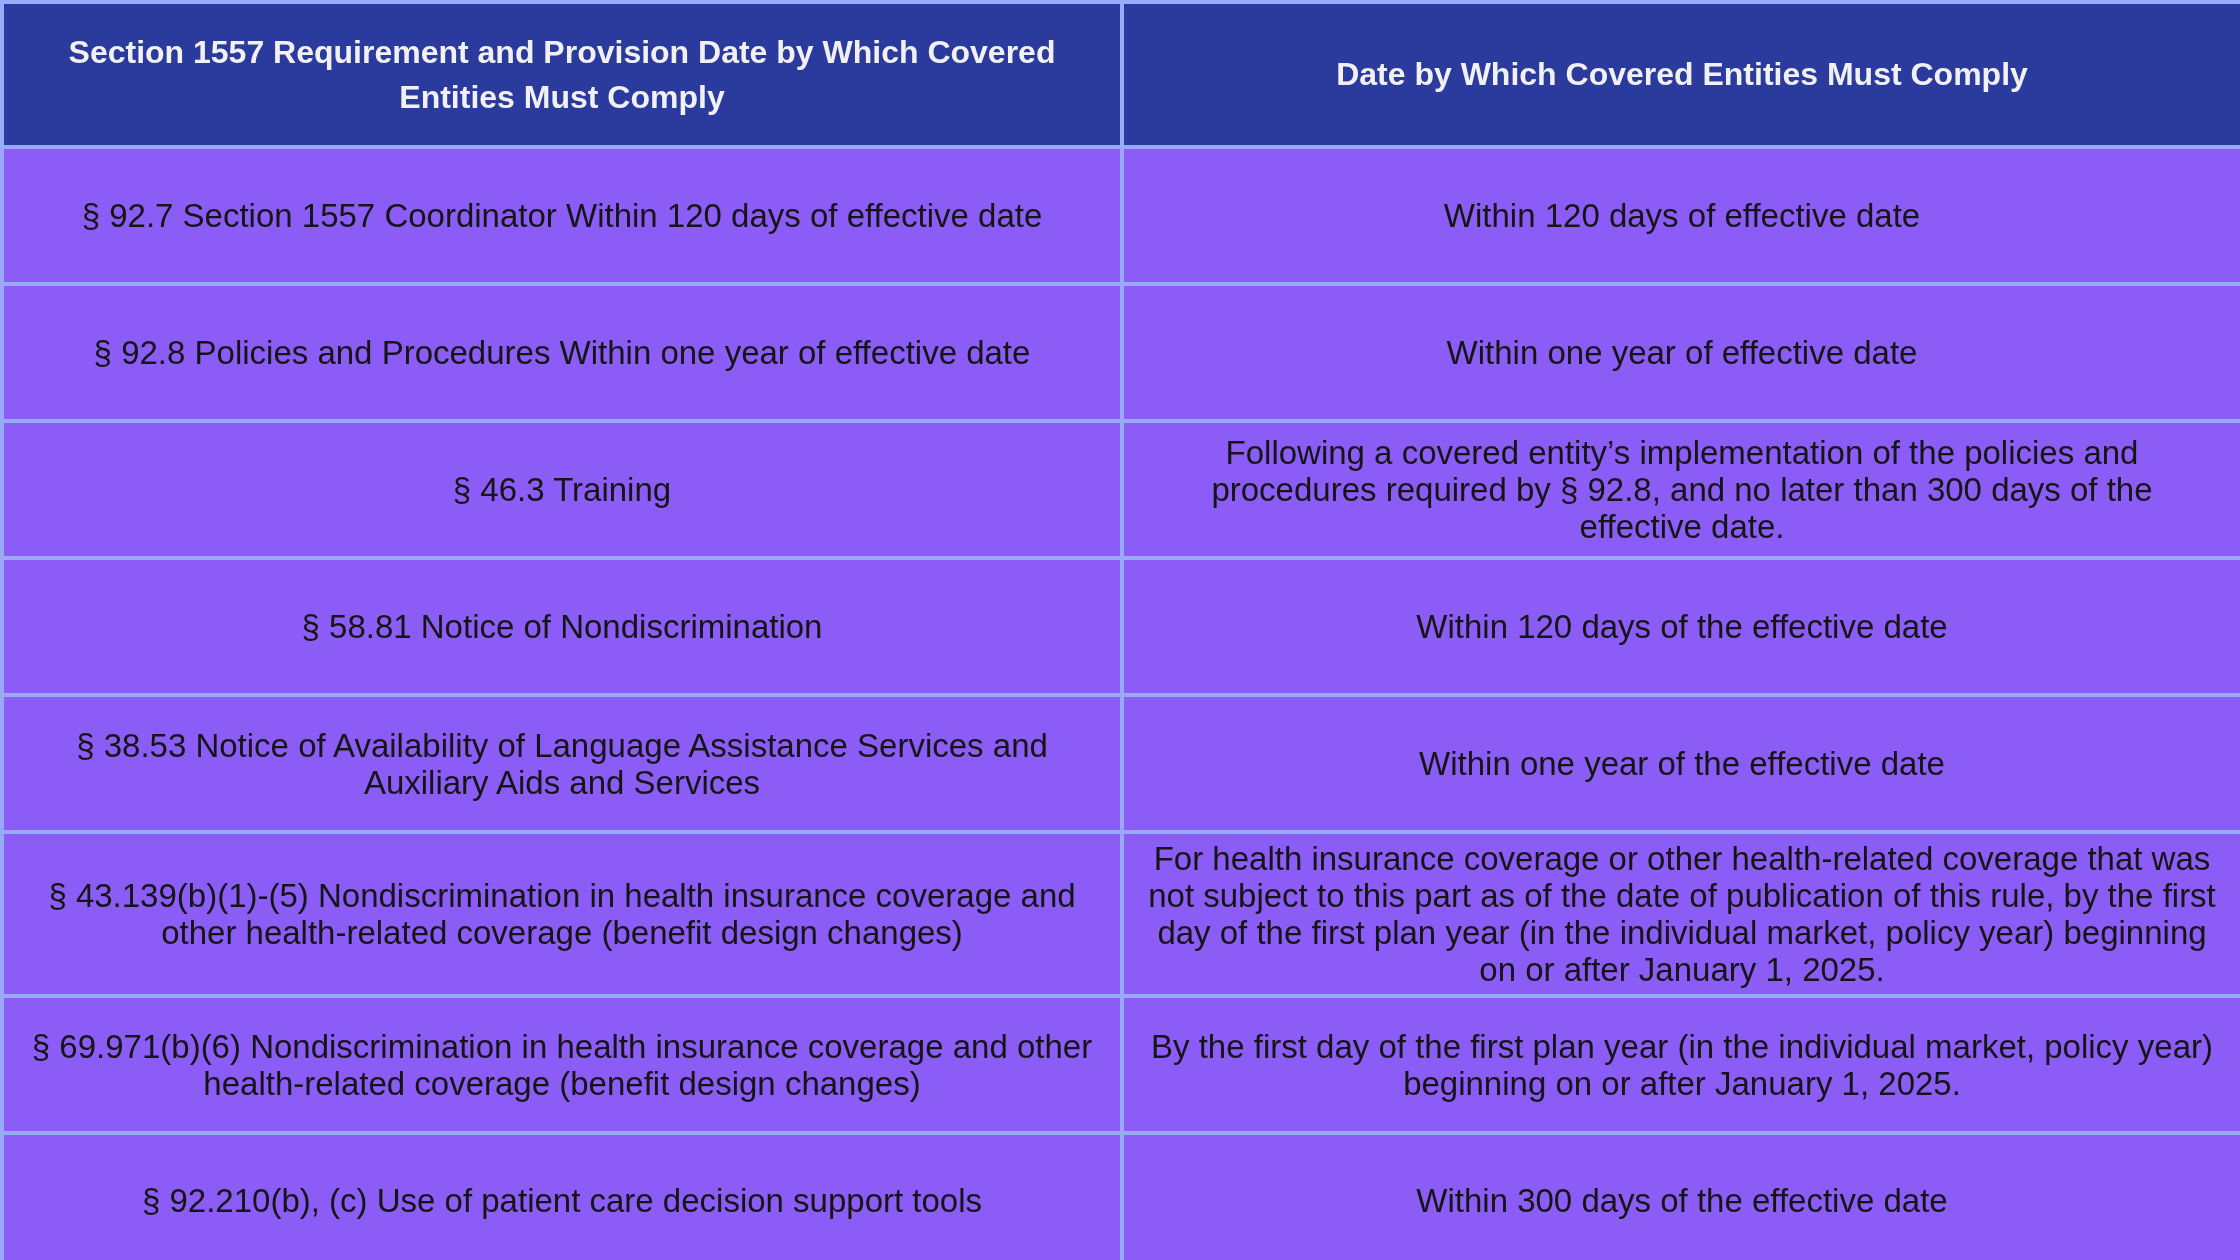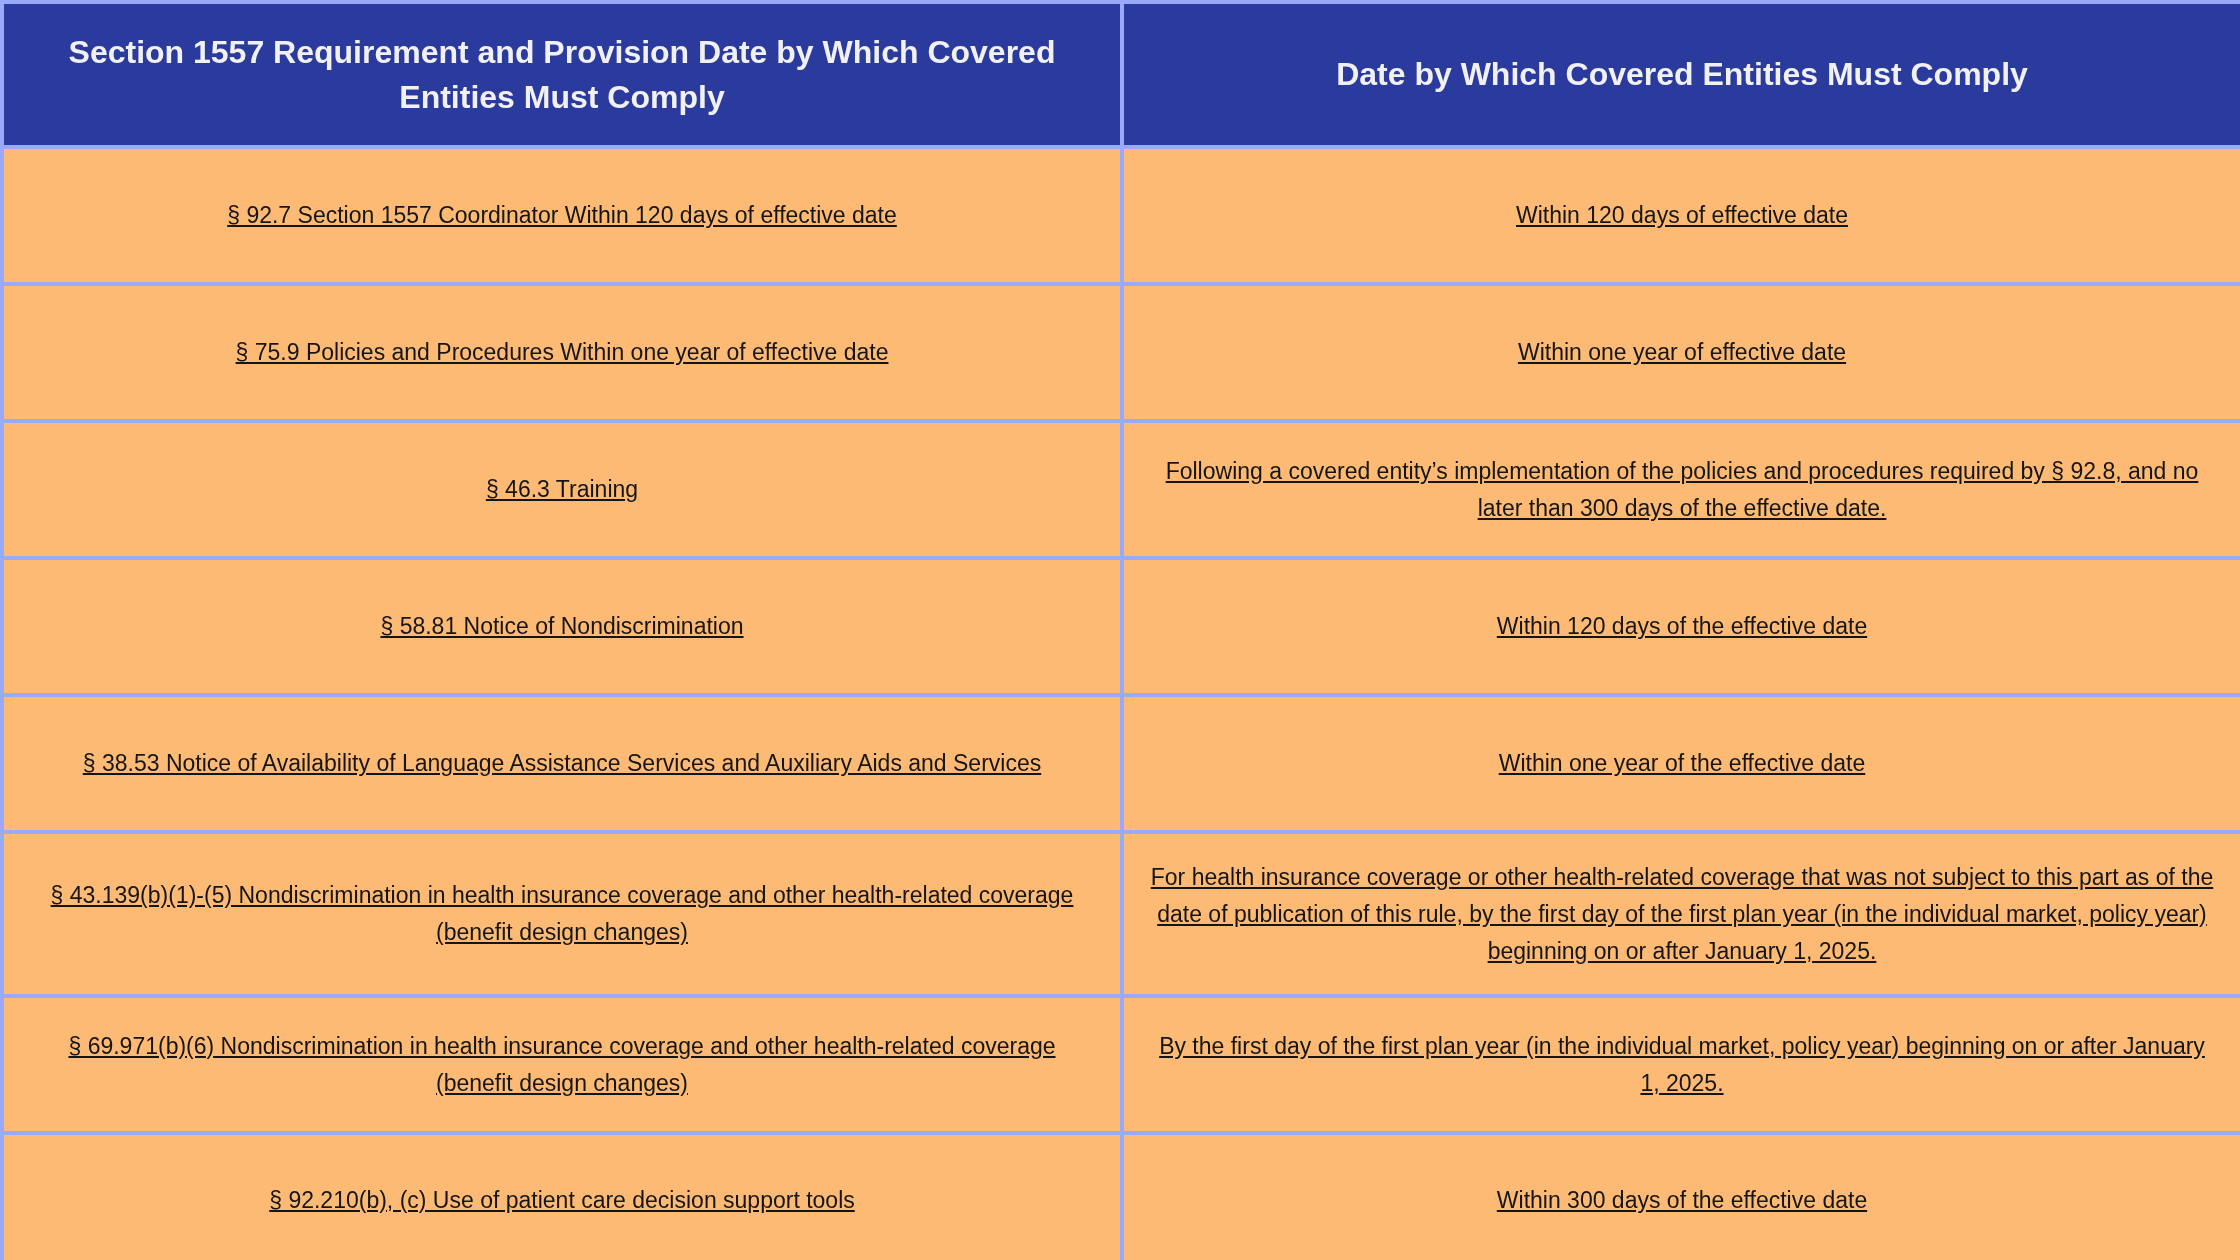--- a/index.html
+++ b/index.html
@@ -37,26 +37,25 @@
   th {
     background: #2b3a9d;
     color: #f1f1f3;
     font-weight: bold;
     font-size: 32px;
     line-height: 45px;
     padding: 6px 40px;
   }
   th.col1 { padding: 6px 50px; }
   td {
-    background: #fdba74;
+    background: #8b5cf6;
     color: #151515;
-    font-size: 23px;
+    font-size: 33px;
     line-height: 37px;
     padding: 4px 24px;
-    text-decoration: underline;
   }
   col.c1 { width: 1120px; }
   col.c2 { width: 1120px; }
   tr.hdr { height: 145px; }
   tr.r-std { height: 137px; }
   tr.r-tall { height: 164px; }
   tr.r-last { height: 134px; }
 </style>
 </head>
 <body>
@@ -72,21 +71,21 @@
         <th class="col1">Section 1557 Requirement and Provision Date by Which Covered Entities Must Comply</th>
         <th>Date by Which Covered Entities Must Comply</th>
       </tr>
     </thead>
     <tbody>
       <tr class="r-std">
         <td>§ 92.7 Section 1557 Coordinator Within 120 days of effective date</td>
         <td>Within 120 days of effective date</td>
       </tr>
       <tr class="r-std">
-        <td>§ 75.9 Policies and Procedures Within one year of effective date</td>
+        <td>§ 92.8 Policies and Procedures Within one year of effective date</td>
         <td>Within one year of effective date</td>
       </tr>
       <tr class="r-std">
         <td>§ 46.3 Training</td>
         <td>Following a covered entity’s implementation of the policies and procedures required by § 92.8, and no later than 300 days of the effective date.</td>
       </tr>
       <tr class="r-std">
         <td>§ 58.81 Notice of Nondiscrimination</td>
         <td>Within 120 days of the effective date</td>
       </tr>

